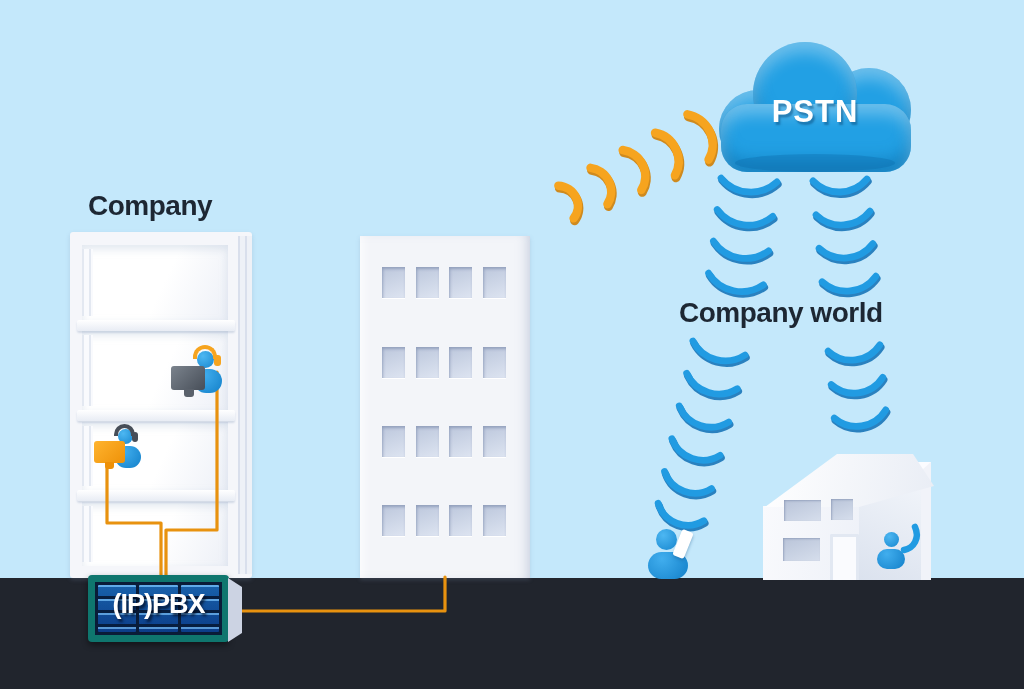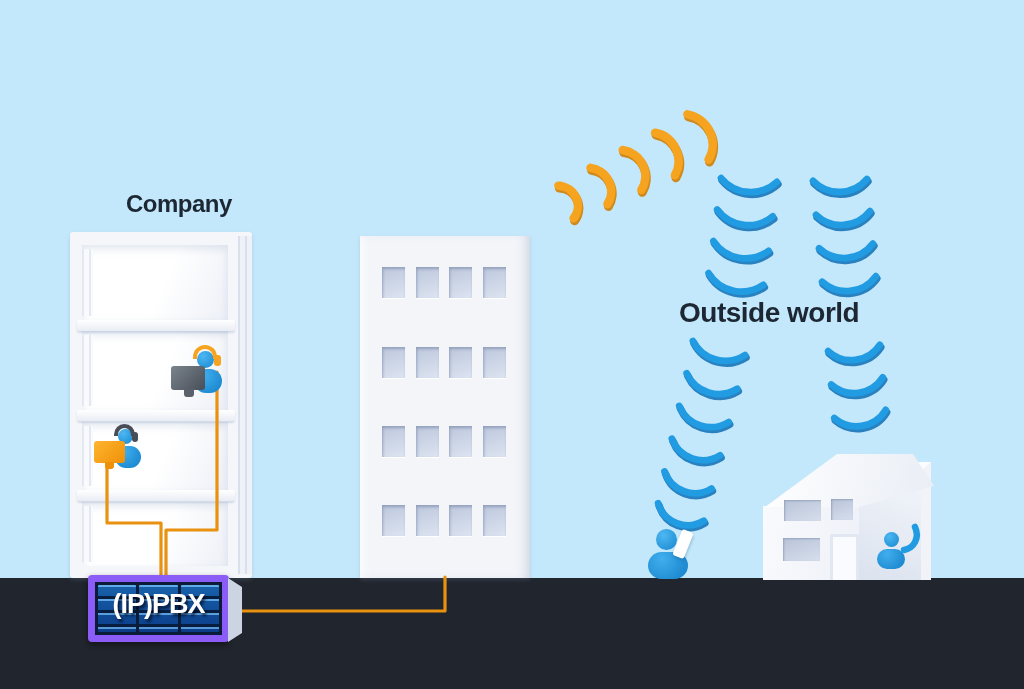--- a/index.html
+++ b/index.html
@@ -5,21 +5,21 @@
   html,body{margin:0;padding:0;background:#9db8c8;}
   .scene{position:relative;width:1024px;height:689px;overflow:hidden;
          background:var(--bg);font-family:"Liberation Sans",sans-serif;}
   .scene *{position:absolute;box-sizing:border-box;}
 
   
   .ground{left:0;top:578px;width:1024px;height:111px;background:var(--ground);}
 
   
   .lbl{font-weight:700;color:var(--ink);letter-spacing:-.5px;white-space:nowrap;}
-  .lbl-company{left:88px;top:190px;font-size:24px;margin-left:38px;}
+  .lbl-company{left:88px;top:190px;font-size:28px;}
   .lbl-telco{left:336px;top:190px;font-size:28px;}
   .lbl-outside{left:679px;top:297px;font-size:28px;}
 
   
   .bldg-co{left:70px;top:232px;width:182px;height:346px;background:#f5f6fa;
            border-radius:3px;box-shadow:0 2px 4px rgba(120,140,170,.25);}
   .co-edge{left:168px;top:4px;width:14px;height:338px;
            background:repeating-linear-gradient(90deg,#d9dfec 0 2px,#eef1f7 2px 7px);}
   .room{left:12px;width:146px;background:linear-gradient(115deg,#ffffff 55%,#edf0f7);
         box-shadow:inset 0 4px 8px rgba(170,185,210,.35);}
@@ -40,21 +40,21 @@
   .hs.dark{border-color:#474e58;}
   .cup{background:var(--orange);border-radius:3px;}
   .cup.dark{background:#474e58;}
   .monitor{border-radius:3px;}
   .mon-gray{left:171px;top:366px;width:34px;height:24px;background:linear-gradient(135deg,#7b838d,#474e58);}
   .stand-gray{left:184px;top:389px;width:10px;height:8px;background:#5a616b;border-radius:0 0 3px 3px;}
   .mon-orange{left:94px;top:441px;width:31px;height:22px;background:linear-gradient(135deg,#ffb42f,#ee9108);}
   .stand-orange{left:105px;top:462px;width:9px;height:7px;background:#ee9108;border-radius:0 0 3px 3px;}
 
   
-  .pbx{left:88px;top:575px;width:141px;height:67px;background:#8b5cf6;border-radius:4px;
+  .pbx{left:88px;top:575px;width:141px;height:67px;background:#0f766e;border-radius:4px;
        box-shadow:0 3px 6px rgba(0,0,0,.45);}
   .pbx-side{left:140px;top:3px;width:14px;height:64px;background:#ccd3e3;
        clip-path:polygon(0 0,100% 14%,100% 86%,0 100%);}
   .pbx-in{left:7px;top:7px;width:127px;height:53px;background:var(--pbx-navy);
        display:flex;gap:3px;padding:3px;position:absolute;}
   .srv{position:relative;flex:1;border-radius:1px;
        background:repeating-linear-gradient(180deg,rgba(150,215,255,.55) 0 2px,rgba(7,30,64,.25) 2px 11px,#071e40 11px 14px),
                   linear-gradient(180deg,#1e78cf,#0d47a1);}
   .pbx-lbl{left:0;top:14px;width:141px;text-align:center;font-size:27px;font-weight:700;color:#fff;
        text-shadow:2px 3px 3px rgba(0,8,25,.75);letter-spacing:-1px;}
@@ -225,16 +225,24 @@
   <div class="hs dark" style="left:114px;top:424px;width:21px;height:12px;"></div>
   <div class="cup dark" style="left:132px;top:432px;width:6px;height:10px;"></div>
   <div class="torso" style="left:115px;top:446px;width:26px;height:22px;"></div>
   <div class="monitor mon-orange"></div>
   <div class="stand-orange" style="position:absolute;"></div>
 
   <div class="head" style="left:656px;top:529px;width:21px;height:21px;"></div>
   <div class="torso" style="left:648px;top:552px;width:40px;height:27px;border-radius:14px;"></div>
   <div class="phone"></div>
 
+  <div class="cloud">
+    <div class="cl cl-a"></div>
+    <div class="cl cl-c"></div>
+    <div class="cl cl-b"></div>
+    <div class="cl cl-body"></div>
+    <div class="cl-shade"></div>
+    <div class="lbl-pstn">PSTN</div>
+  </div>
 
   <div class="lbl lbl-company">Company</div>
-  <div class="lbl lbl-outside">Outside world</div>
+  <div class="lbl lbl-outside">Company world</div>
 </div>
 
 </body></html>

